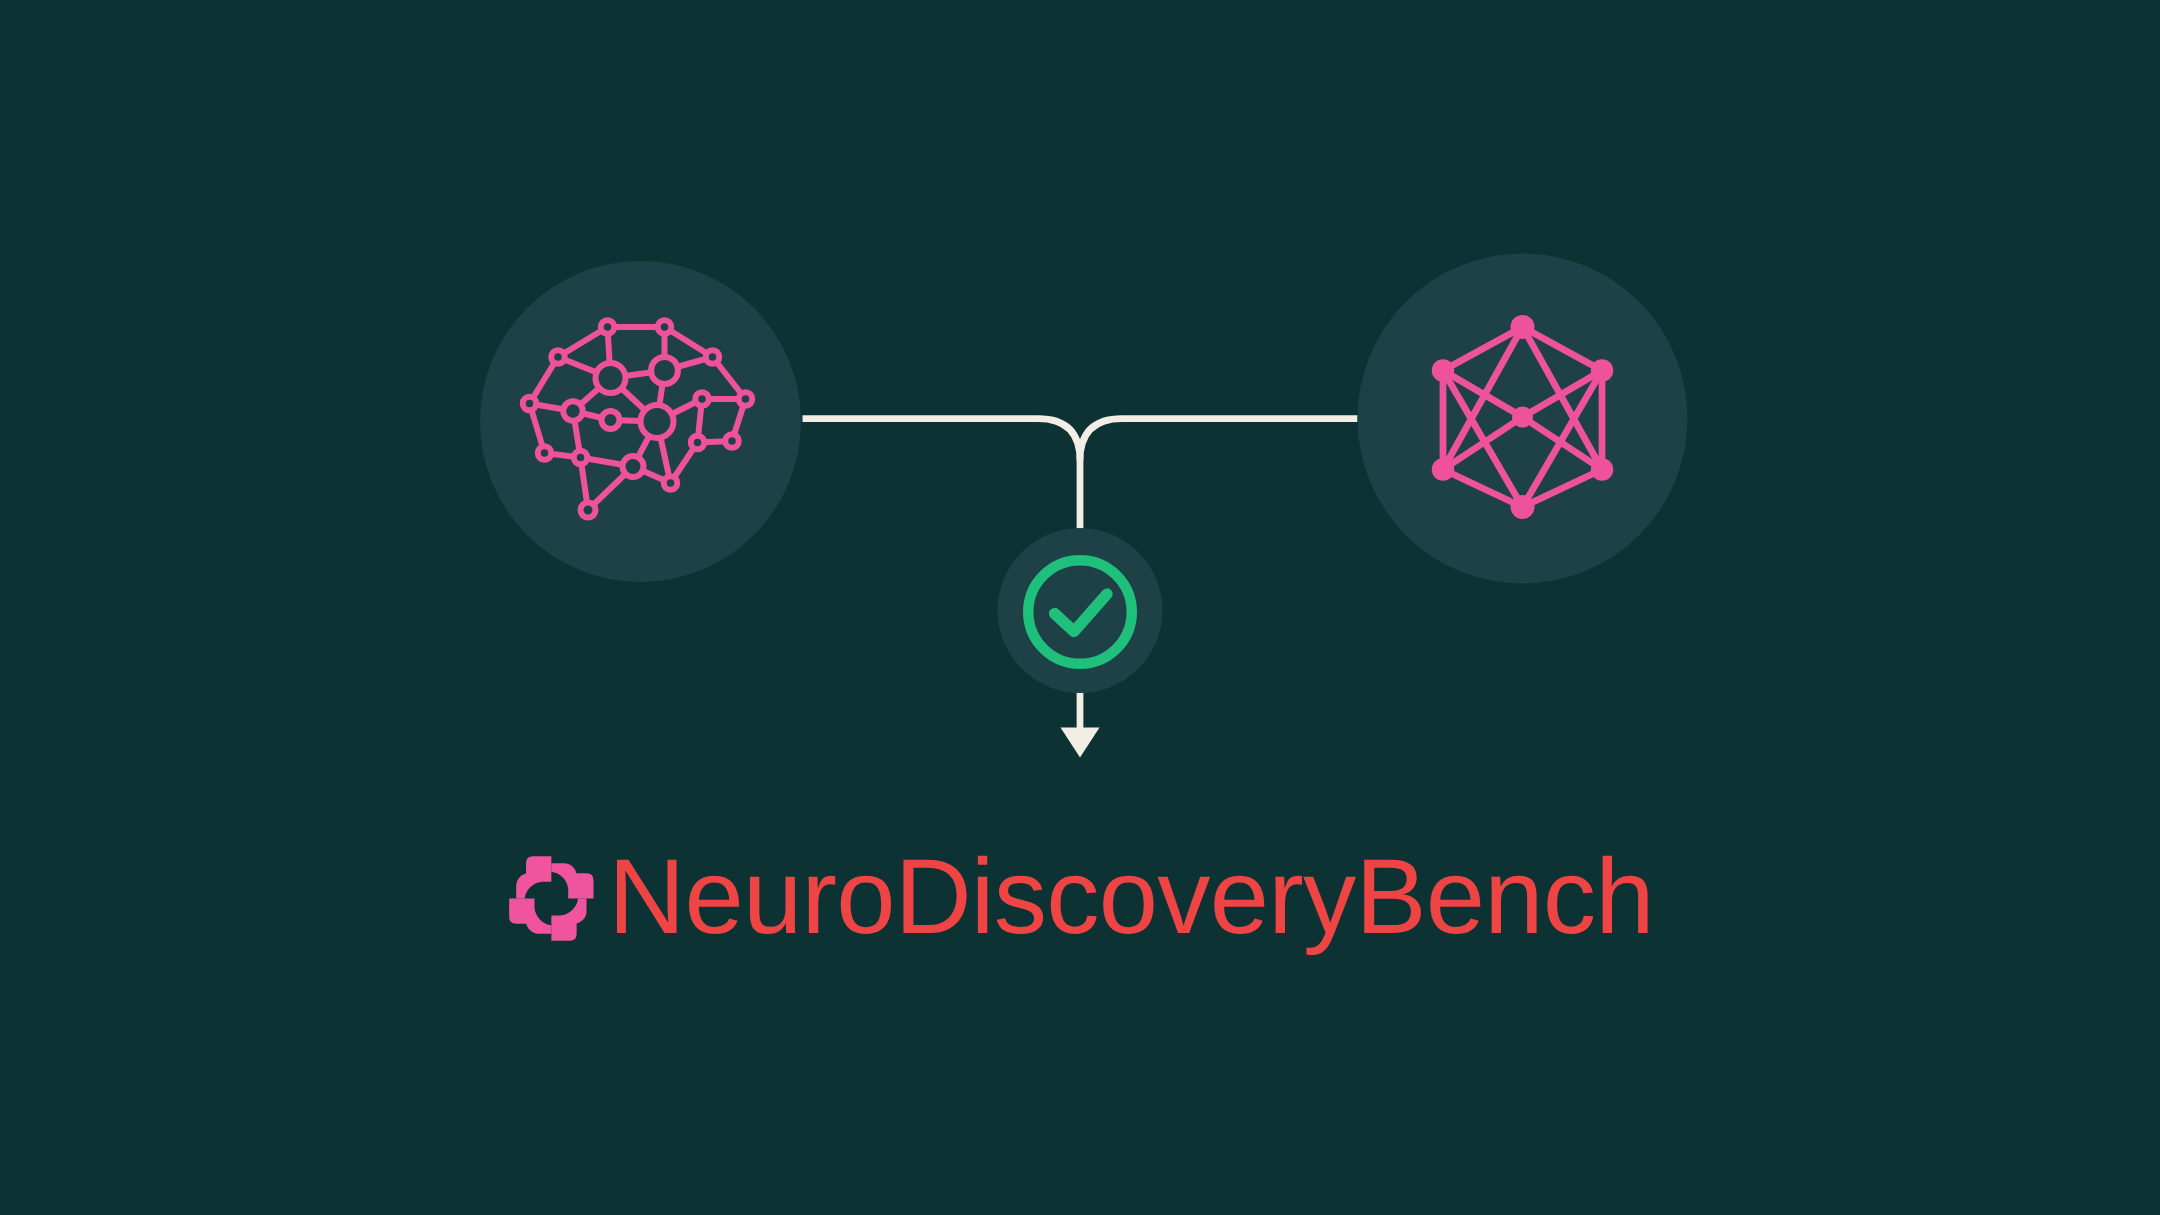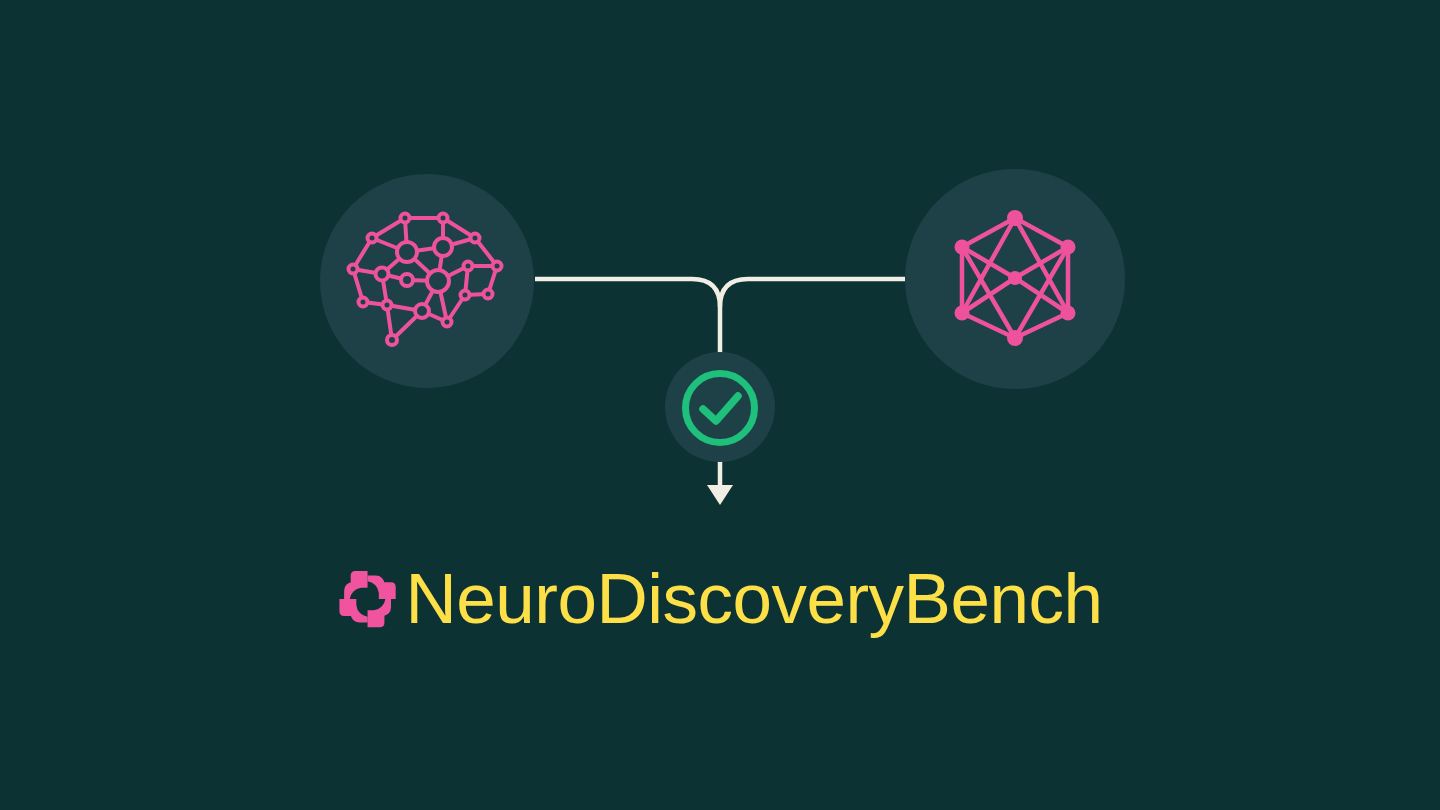--- a/index.html
+++ b/index.html
@@ -34,21 +34,21 @@
   .check-ring path{stroke:#1FBF7C;stroke-width:7.5;fill:none;
     stroke-linecap:round;stroke-linejoin:round;}
 
   
   .logo-row{
     left:50%;top:563px;transform:translateX(-50%);
     display:flex;align-items:center;gap:8px;z-index:4;white-space:nowrap;
   }
   .logo-mark path{fill:#F0549E;}
   .logo-text{
-    color:#fde047;font-size:71px;font-weight:500;letter-spacing:-0.5px;
+    color:#ef4444;font-size:71px;font-weight:500;letter-spacing:-0.5px;
     line-height:1;font-family:"Liberation Sans",sans-serif;
   }
 </style>
 </head>
 <body>
 
 <div class="canvas">
 
   <svg class="abs connector" width="1440" height="810" viewBox="0 0 1440 810">
     <path d="M535,279 H692 Q720,279 720,307 V486"></path>

